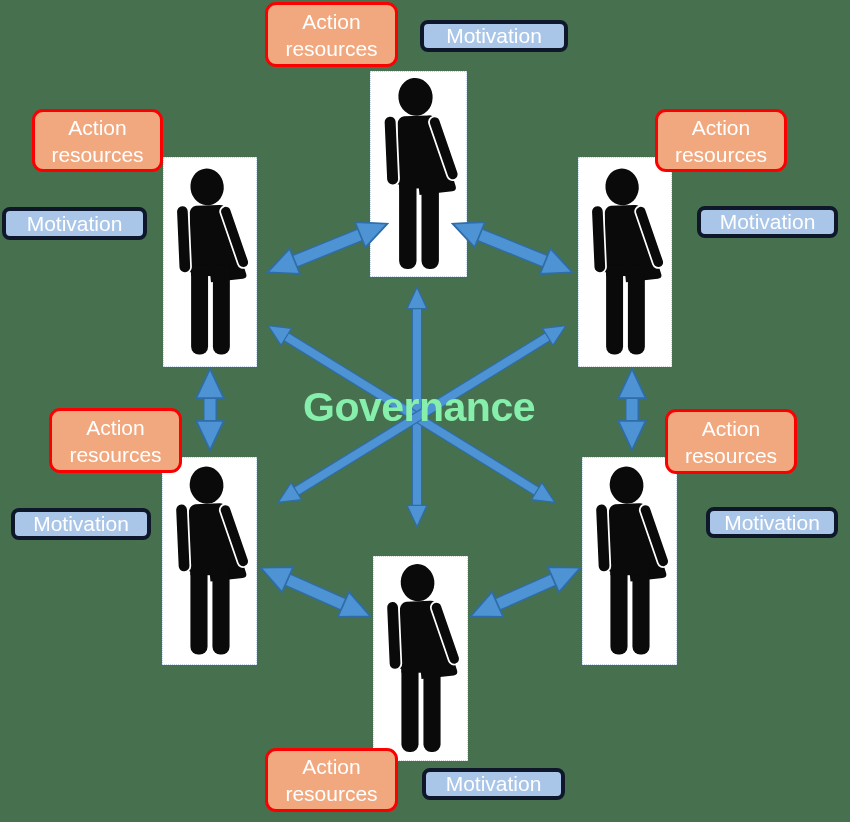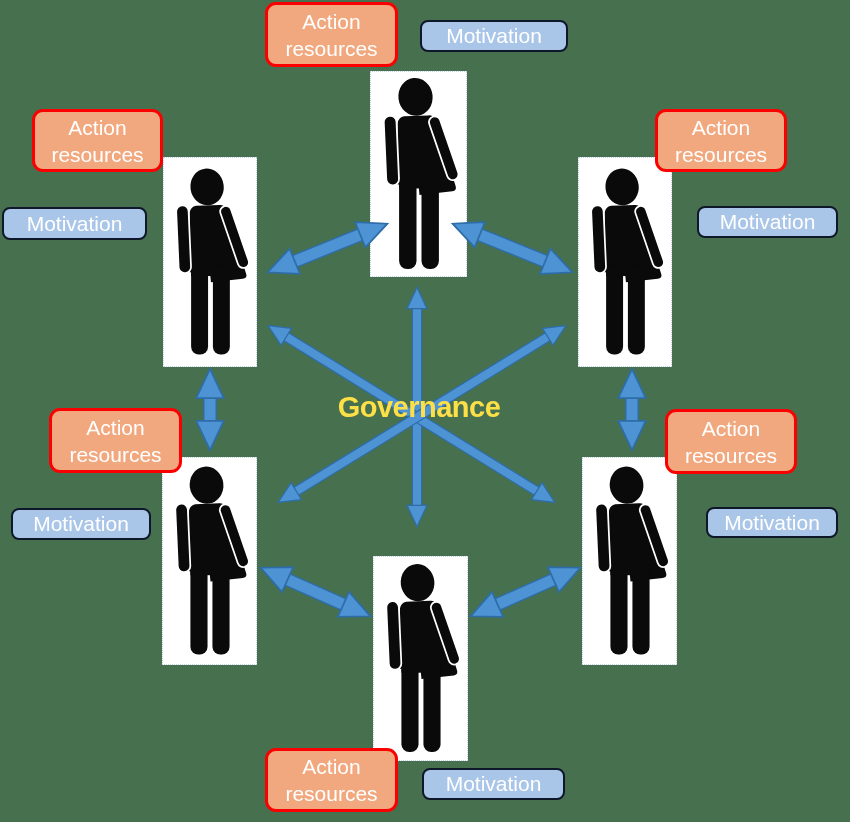--- a/index.html
+++ b/index.html
@@ -16,26 +16,26 @@
   
   .arrows{position:absolute;left:0;top:0;z-index:3;pointer-events:none;}
   .arrows line.u{stroke:#2E6DA8;}
   .arrows line.m{stroke:#4E93D3;}
 
   
   .label{position:absolute;display:flex;align-items:center;justify-content:center;
          text-align:center;color:#FFFFFF;box-sizing:border-box;z-index:4;}
   .action{background:#F2A87E;border:3px solid #FA0000;border-radius:11px;
           font-size:21px;line-height:27px;padding:0 6px;}
-  .motivation{background:#A9C6E8;border:2px solid #0f172a;border-radius:8px;
+  .motivation{background:#A9C6E8;border:4px solid #0f172a;border-radius:8px;
           font-size:21px;}
 
   .center-label{position:absolute;left:268px;top:383px;width:302px;height:48px;
           display:flex;align-items:center;justify-content:center;
-          font-size:29px;font-weight:bold;color:#fde047;z-index:5;letter-spacing:-.5px;}
+          font-size:41px;font-weight:bold;color:#86efac;z-index:5;letter-spacing:-.5px;}
 </style>
 </head>
 <body>
 
 <div class="canvas">
 
   <svg width="0" height="0" style="position:absolute" aria-hidden="true">
     <symbol id="psym" viewBox="0 0 95 205">
       <path d="M33,44.5 Q27.5,45.5 26.5,51.5 L26.5,113 L47.5,113 L48.5,123.5 L81.5,119.8
                Q86.3,119.2 84.8,114.6 L63.8,48 Q62.3,43.2 57.3,43.6 Z"></path>

